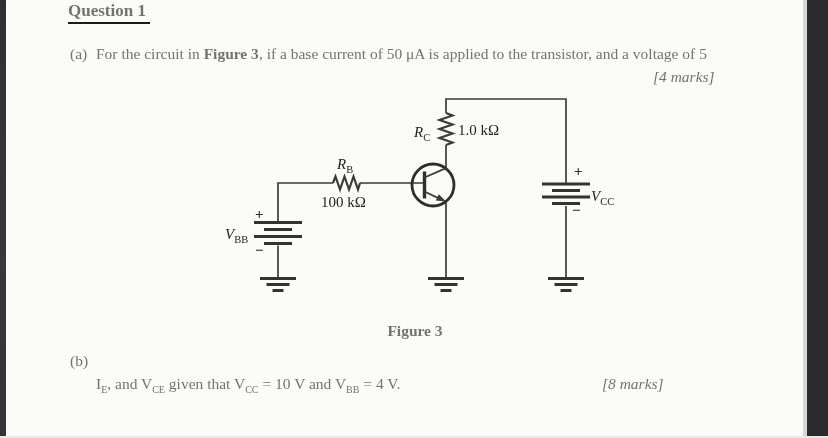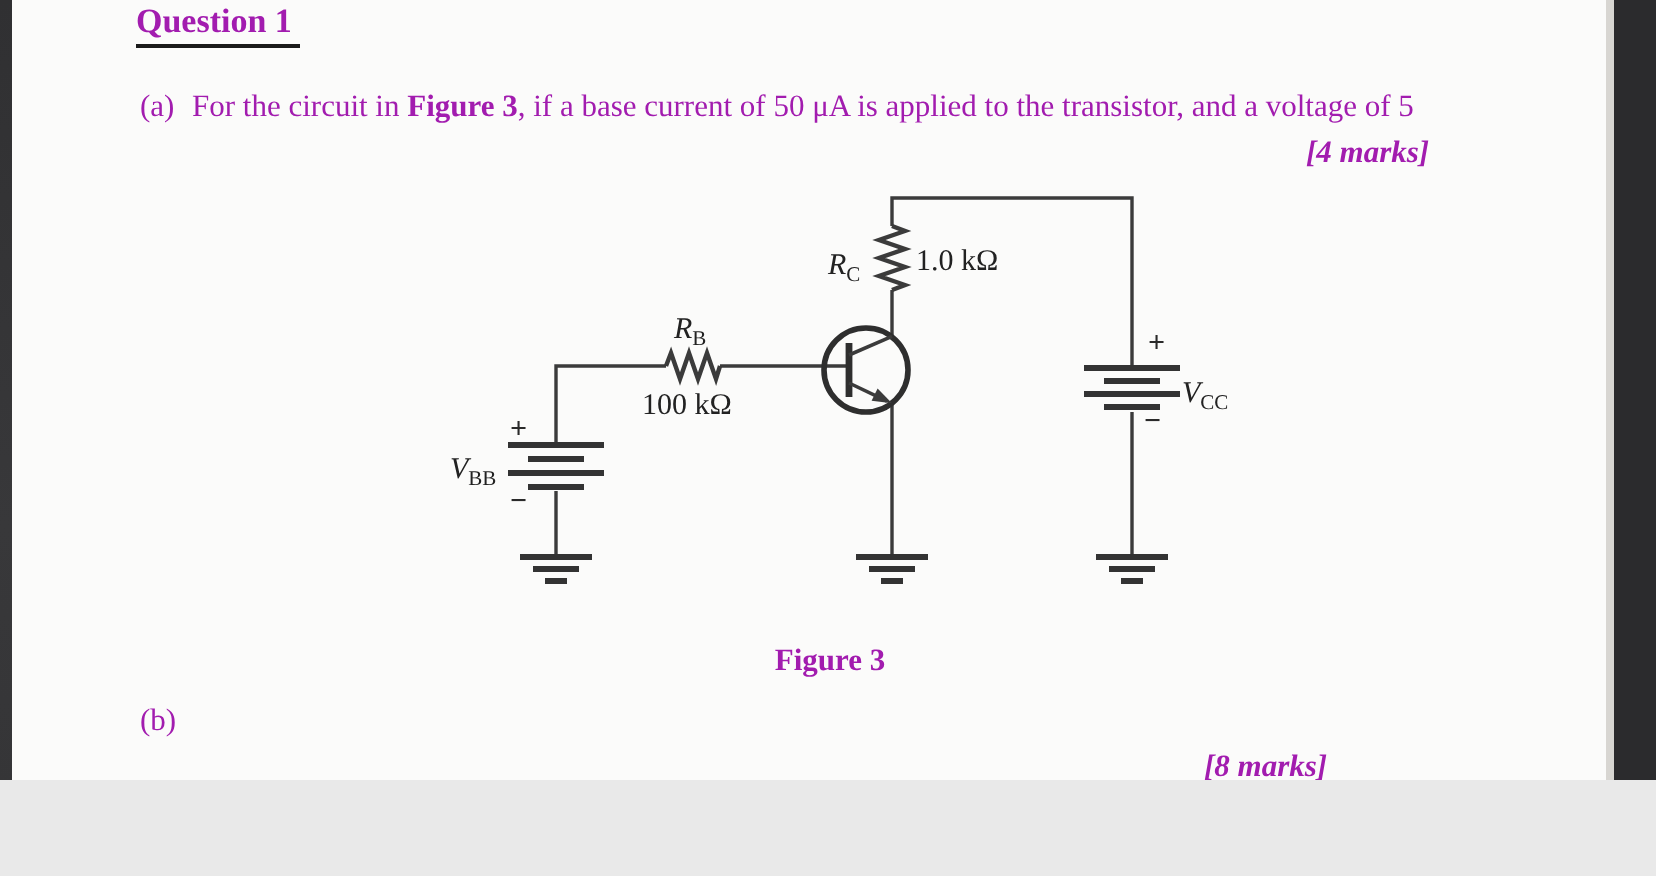--- a/index.html
+++ b/index.html
@@ -1,27 +1,27 @@
 <!DOCTYPE html>
 <html><head>
 <meta charset="utf-8">
 <style>
   html,body{margin:0;padding:0;background:#e9e9e9;}
-  .screen{position:relative;width:828px;height:390px;background:#fbfbfa;overflow:hidden;
-          font-family:"Liberation Serif",serif;color:#a21caf;}
+  .screen{position:relative;width:828px;height:436px;background:#fbfbfa;overflow:hidden;
+          font-family:"Liberation Serif",serif;color:#737373;}
   .left-strip{position:absolute;left:0;top:0;width:6px;height:438px;
               background:linear-gradient(180deg,#303032 0%,#38383a 60%,#343436 100%);}
   .right-edge{position:absolute;left:803px;top:0;width:4px;height:438px;background:#d8d6d2;}
   .right-bar{position:absolute;left:807px;top:0;width:21px;height:438px;background:#2b2b2d;}
   .title{position:absolute;left:68px;top:1px;font-size:17px;font-weight:bold;
          border-bottom:2px solid #1b1b1b;padding:0 4px 1px 0;white-space:nowrap;}
   .tline{position:absolute;white-space:nowrap;font-size:15.5px;line-height:19px;}
   .sb{font-size:10px;vertical-align:-3.5px;}
   .bold{font-weight:bold;}
-  .marks{font-weight:bold;font-style:italic;}
+  .marks{font-weight:normal;font-style:italic;}
   .caption{position:absolute;left:320px;top:322px;width:190px;text-align:center;
            font-size:15.5px;font-weight:bold;}
   .circuit{position:absolute;left:218px;top:90px;}
   .cwire{stroke:#3b3b3b;stroke-width:1.7;fill:none;}
   .cres{stroke:#3b3b3b;stroke-width:2.2;fill:none;stroke-linejoin:miter;}
   .ccircle{stroke:#2e2e2e;stroke-width:2.8;fill:none;}
   .cbar{stroke:#2e2e2e;stroke-width:3.4;}
   .cdiag{stroke:#3b3b3b;stroke-width:1.8;fill:none;}
   .cplate{stroke:#333;stroke-width:3;}
   .cgnd{stroke:#333;stroke-width:3;}
@@ -98,18 +98,19 @@
     <text class="csym" x="591" y="201"><tspan>V</tspan><tspan class="csub" dy="3.5">CC</tspan></text>
     <text class="csign" x="255" y="219">+</text>
     <text class="csign" x="255" y="255">−</text>
     <text class="csign" x="574" y="176">+</text>
     <text class="csign" x="572" y="215">−</text>
   </svg>
 
   <div class="caption">Figure 3</div>
 
   <div class="tline" style="left:70px;top:351px">(b)</div>
+  <div class="tline" style="left:96px;top:374px"><span>I</span><span class="sb">E</span><span>, and V</span><span class="sb">CE</span><span> given that V</span><span class="sb">CC</span><span> = 10 V and V</span><span class="sb">BB</span><span> = 4 V.</span></div>
   <div class="tline marks" style="left:602px;top:374px">[8 marks]</div>
 
   <div class="right-edge"></div>
   <div class="right-bar"></div>
 
 </div>
 
 </body></html>

